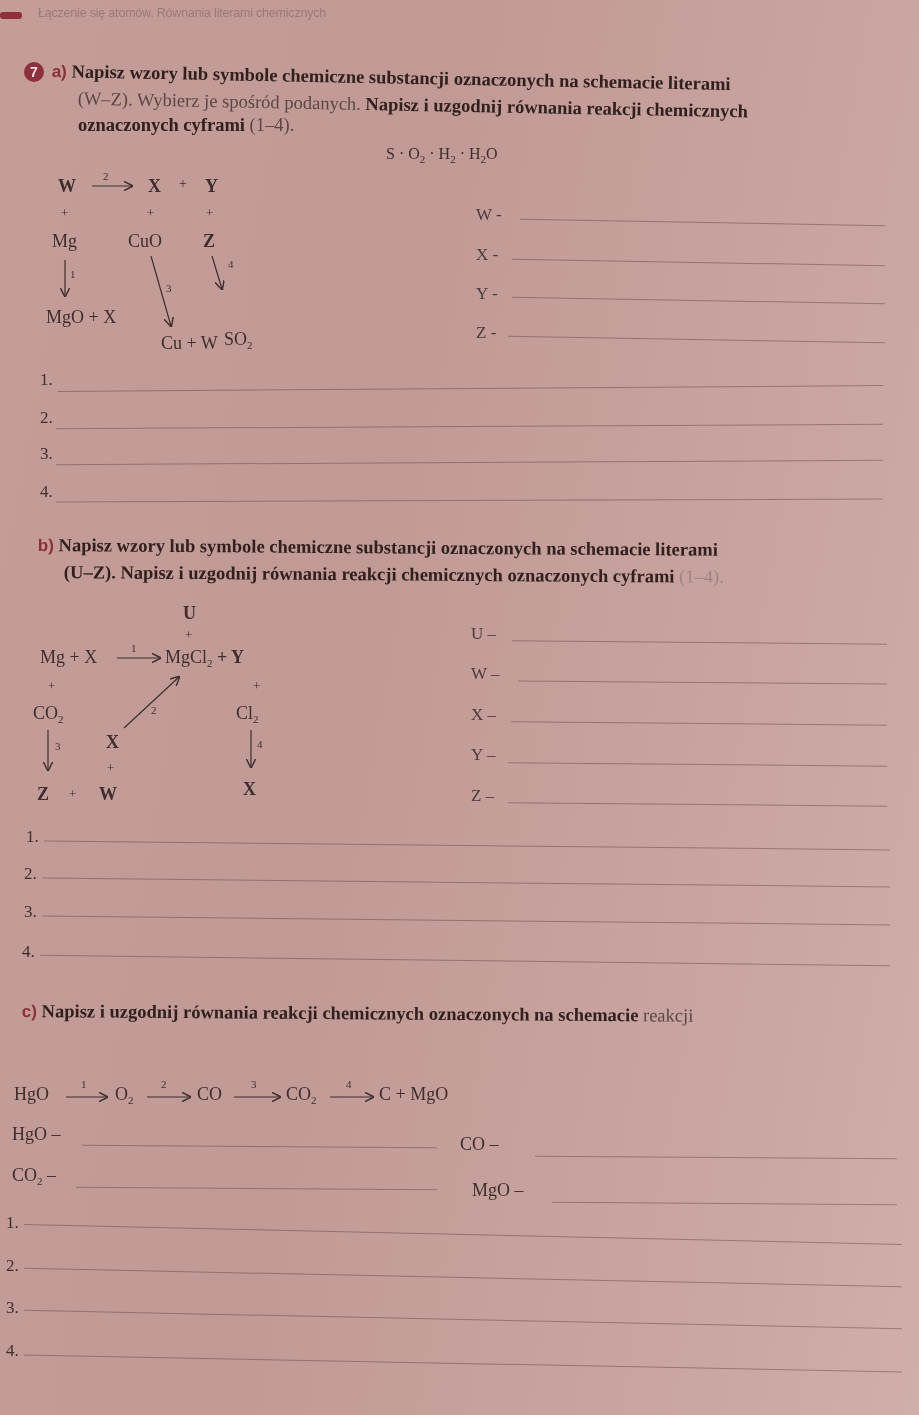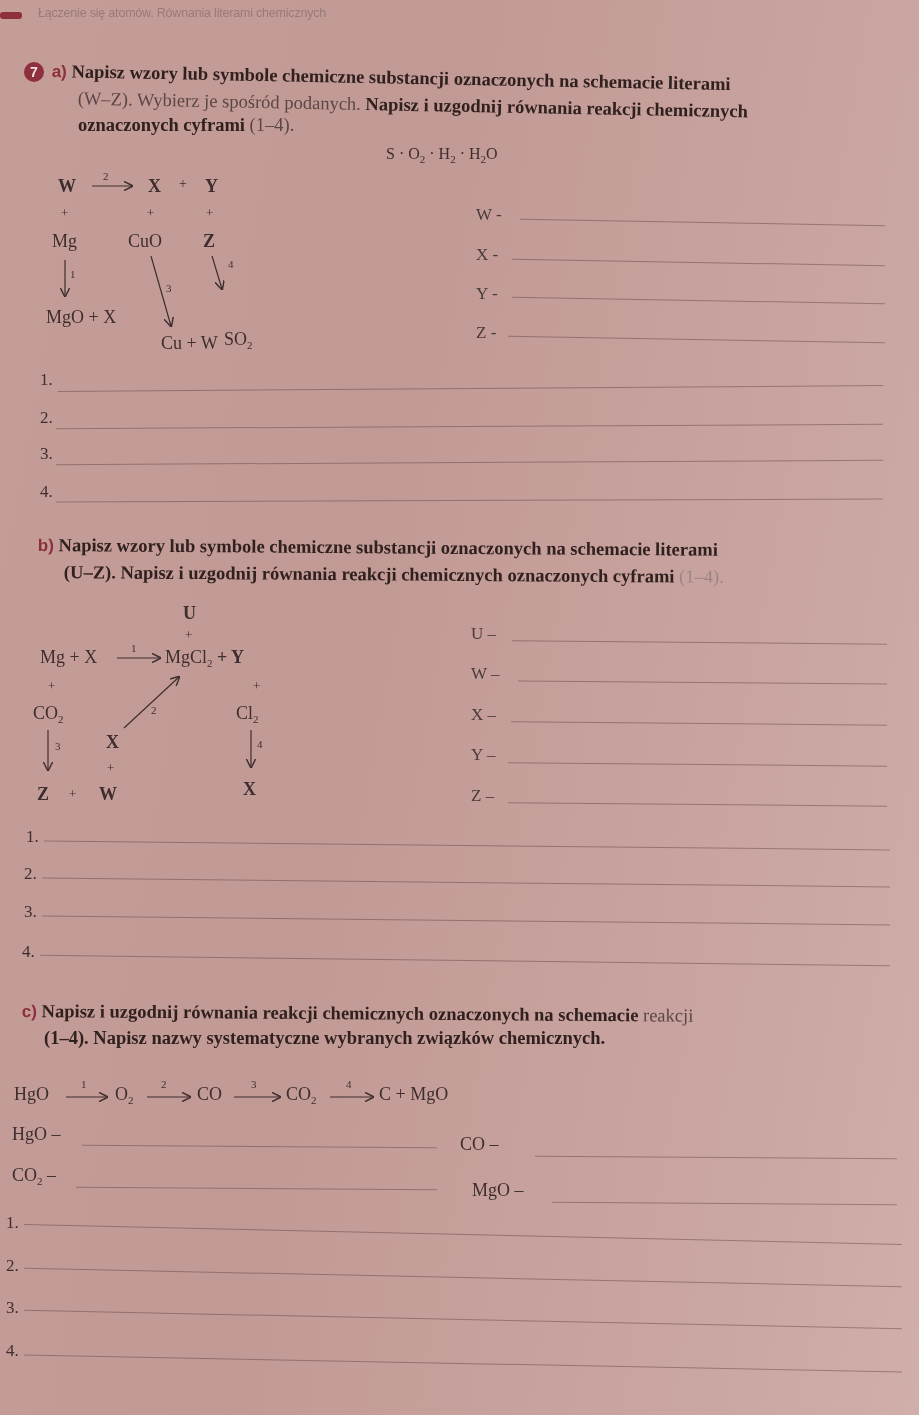--- a/index.html
+++ b/index.html
@@ -179,23 +179,20 @@
   <div class="line" style="left:42px; top:920px; width:848px; transform:rotate(.6deg);"></div>
   <div class="abs rownum" style="left:22px; top:942px;">4.</div>
   <div class="line" style="left:40px; top:960px; width:850px; transform:rotate(.7deg);"></div>
 </div>
 
 <div class="abs instr" style="left:22px; top:998px; width:890px;">
   <div style="transform:rotate(.4deg); transform-origin:left top;">
     <span class="lbl">c)</span>
     <span>Napisz i uzgodnij równania reakcji chemicznych oznaczonych na schemacie</span><span class="light"> reakcji</span>
   </div>
-  <div style="padding-left:22px;">
-    <span>(1–4). Napisz nazwy systematyczne wybranych związków chemicznych.</span>
-  </div>
 </div>
 
 <div>
   <div class="abs chem" style="left:14px; top:1084px;">HgO</div>
   <div class="abs num" style="left:81px; top:1078px;">1</div>
   <div class="abs chem" style="left:115px; top:1084px;"><span>O</span><sub>2</sub></div>
   <div class="abs num" style="left:161px; top:1078px;">2</div>
   <div class="abs chem" style="left:197px; top:1084px;">CO</div>
   <div class="abs num" style="left:251px; top:1078px;">3</div>
   <div class="abs chem" style="left:286px; top:1084px;"><span>CO</span><sub>2</sub></div>

